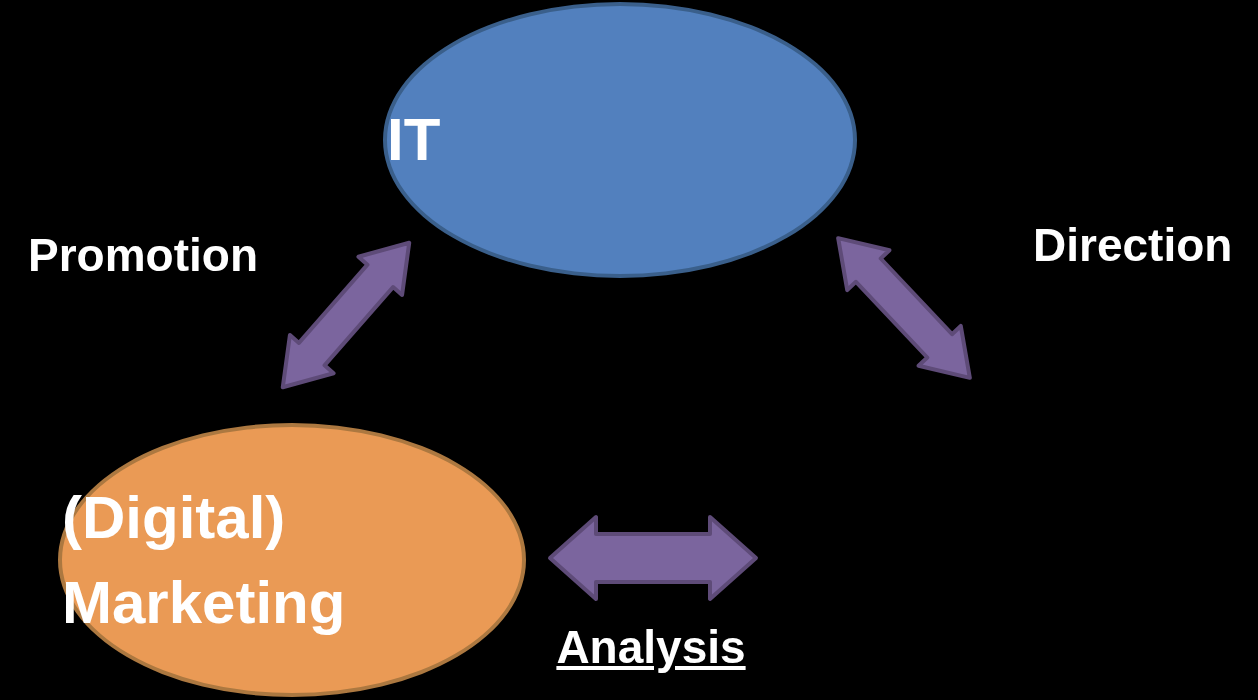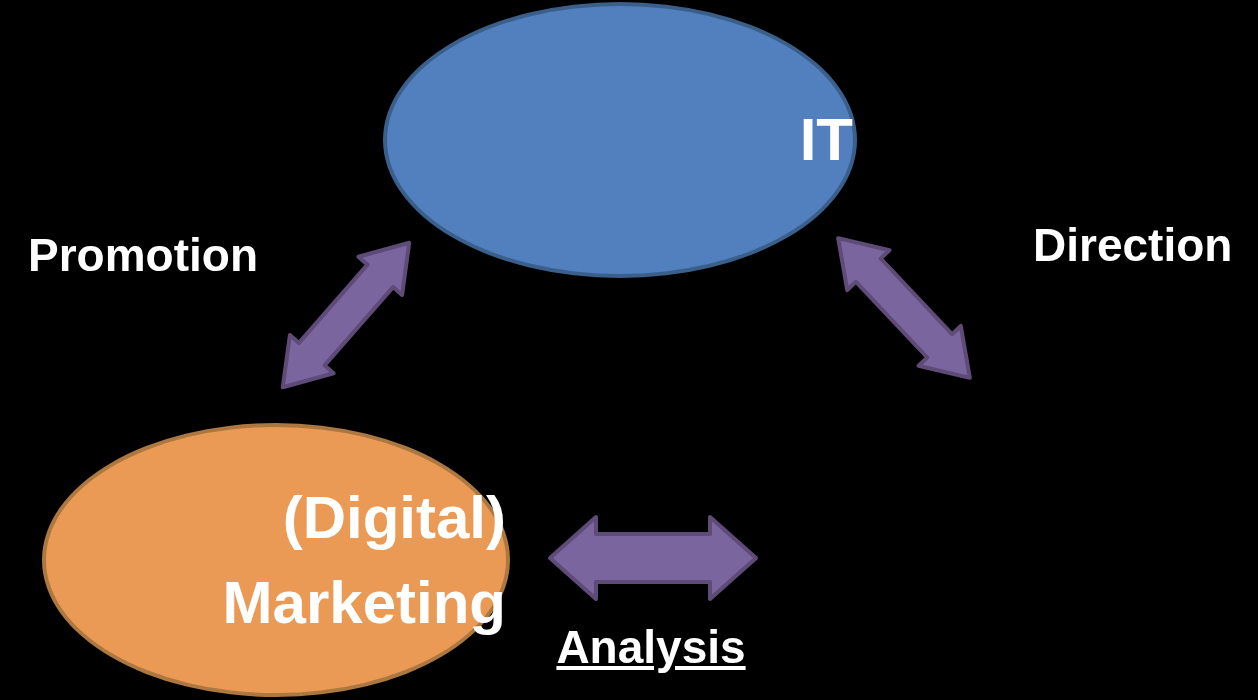--- a/index.html
+++ b/index.html
@@ -21,39 +21,39 @@
     top: 0;
     width: 1258px;
     height: 700px;
   }
   .node {
     position: absolute;
     border-radius: 50%;
     box-sizing: border-box;
     display: flex;
     flex-direction: column;
-    align-items: flex-end;
+    align-items: flex-start;
     justify-content: center;
     text-align: center;
     color: #FFFFFF;
     font-size: 60px;
     font-weight: 700;
     line-height: 1.42;
     border: 4px solid transparent;
   }
   .node-it {
     left: 383px;
     top: 2px;
     width: 474px;
     height: 276px;
     background: #5280BE;
     border-color: #3A5F8B;
   }
   .node-marketing {
-    left: 42px;
+    left: 58px;
     top: 423px;
     width: 468px;
     height: 274px;
     background: #EA9A55;
     border-color: #AC7840;
   }
   .node-bigdata {
     left: 777px;
     top: 410px;
     width: 471px;

